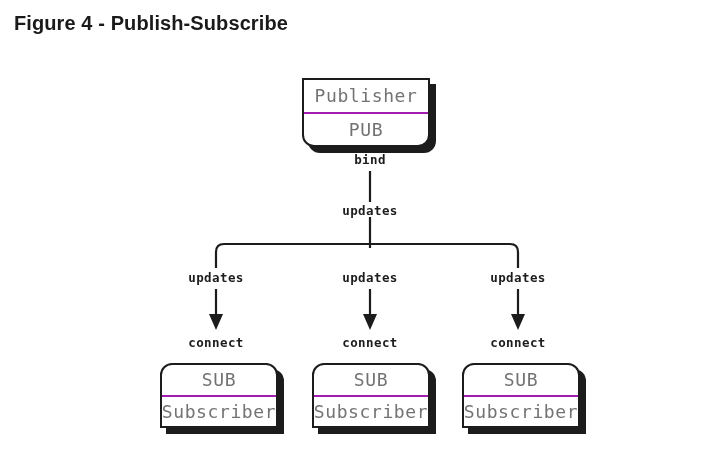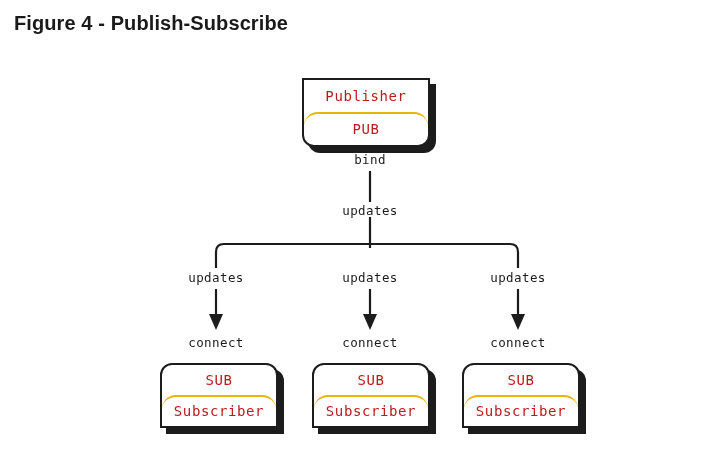--- a/index.html
+++ b/index.html
@@ -62,28 +62,27 @@
     box-sizing: border-box;
     display: flex;
     flex-direction: column;
   }
   .node-cell {
     flex: 1 1 0;
     display: flex;
     align-items: center;
     justify-content: center;
     font-family: "DejaVu Sans Mono", "Liberation Mono", monospace;
-    font-size: 14px;
-    color: #b91c1c;
+    font-size: 18px;
+    color: #737373;
     letter-spacing: 0.6px;
     white-space: nowrap;
-    border-radius: 14px;
   }
   .node-cell + .node-cell {
-    border-top: 2px solid #eab308;
+    border-top: 2px solid #a21caf;
   }
 
   
   .node-pub .node-body,
   .node-pub .node-shadow {
     border-radius: 0 0 12px 12px;
   }
   
   .node-sub .node-body,
   .node-sub .node-shadow {
@@ -93,20 +92,21 @@
   
   .edge-label {
     position: absolute;
     font-family: "DejaVu Sans Mono", "Liberation Mono", monospace;
     font-size: 12.5px;
     color: #1c1c1c;
     letter-spacing: 0.4px;
     white-space: nowrap;
     transform: translateX(-50%);
     text-align: right;
+    font-weight: bold;
   }
 
   svg.wires {
     position: absolute;
     left: 0;
     top: 0;
     width: 720px;
     height: 473px;
     pointer-events: none;
   }

